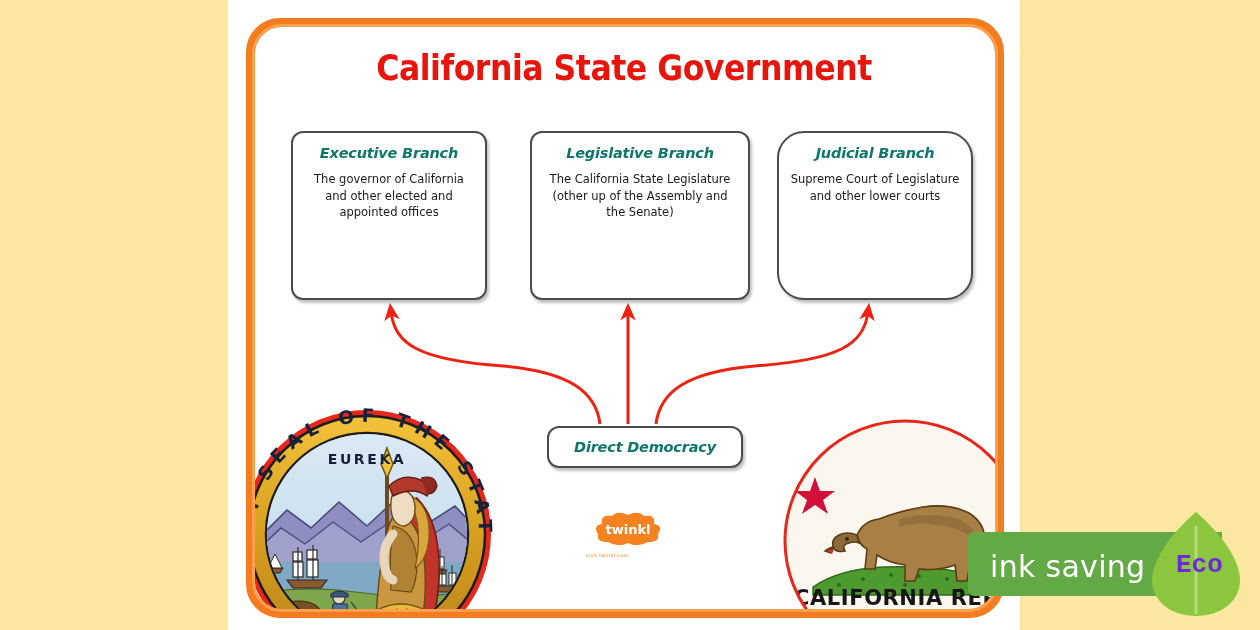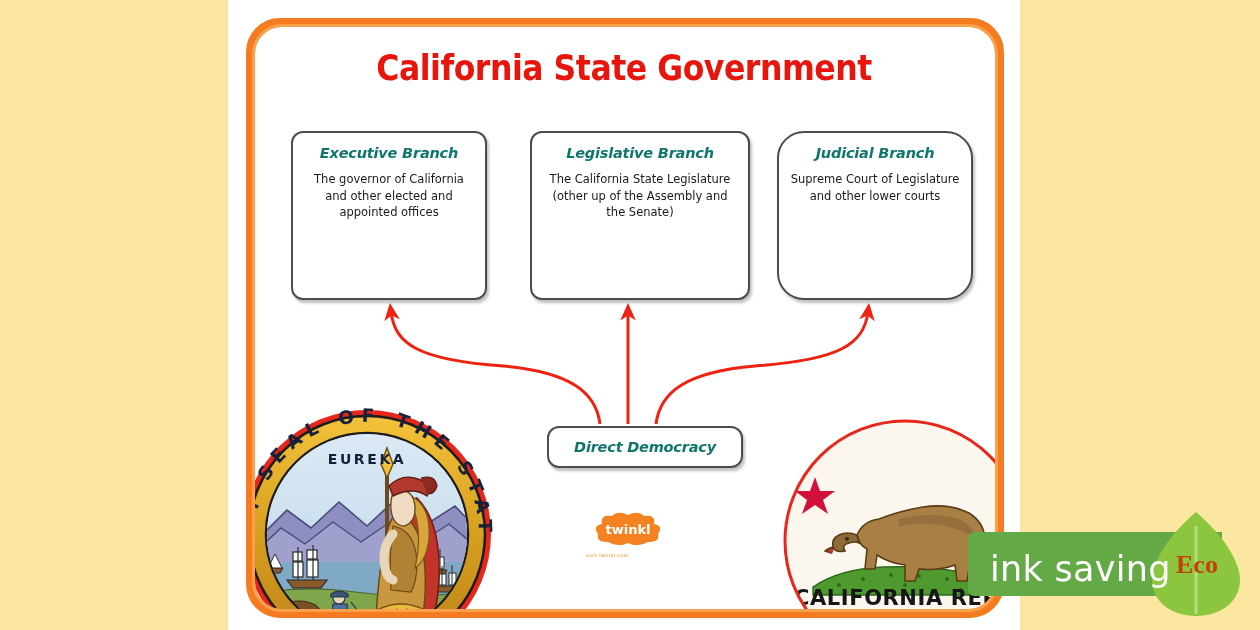--- a/index.html
+++ b/index.html
@@ -201,32 +201,32 @@
     left: 178px;
     top: -22px;
     width: 100px;
     height: 108px;
   }
   #ink-saving-label {
     position: absolute;
     left: 22px;
     top: 17px;
     color: #ffffff;
-    font-size: 35px;
+    font-size: 30px;
     font-family: "DejaVu Sans", sans-serif;
     letter-spacing: 0.3px;
   }
   #eco-label {
     position: absolute;
     left: 208px;
     top: 18px;
-    color: #c2410c;
+    color: #6d28d9;
     font-size: 26px;
     font-weight: bold;
-    font-family: Liberation Serif, serif;
+    font-family: Liberation Mono, monospace;
     text-align: center;
   }
 </style>
 </head>
 <body>
 
 <div id="page">
 
   <div id="art-clip">
 

